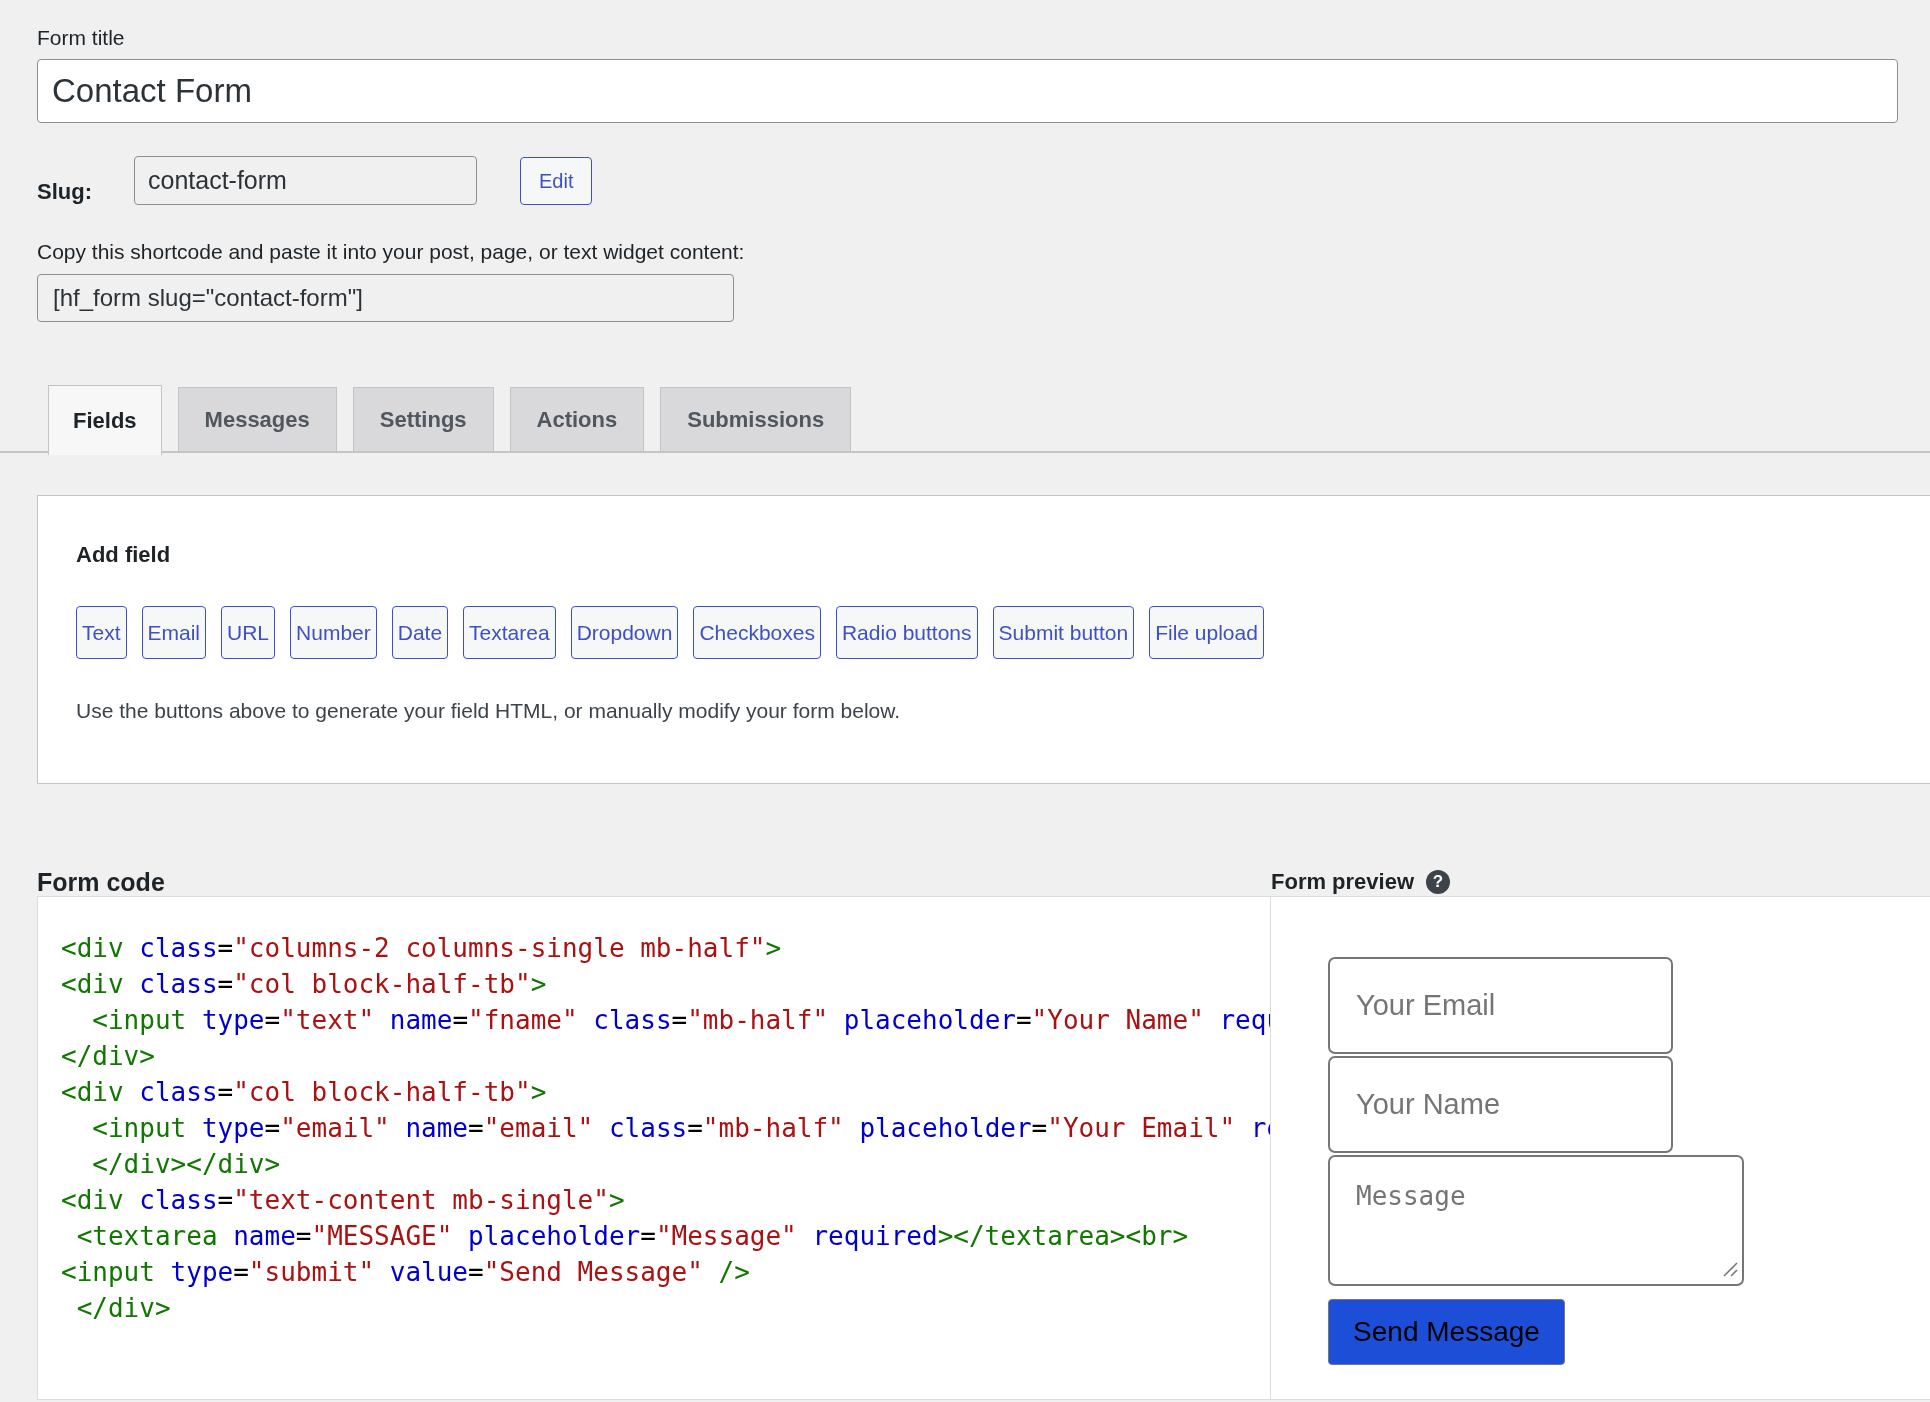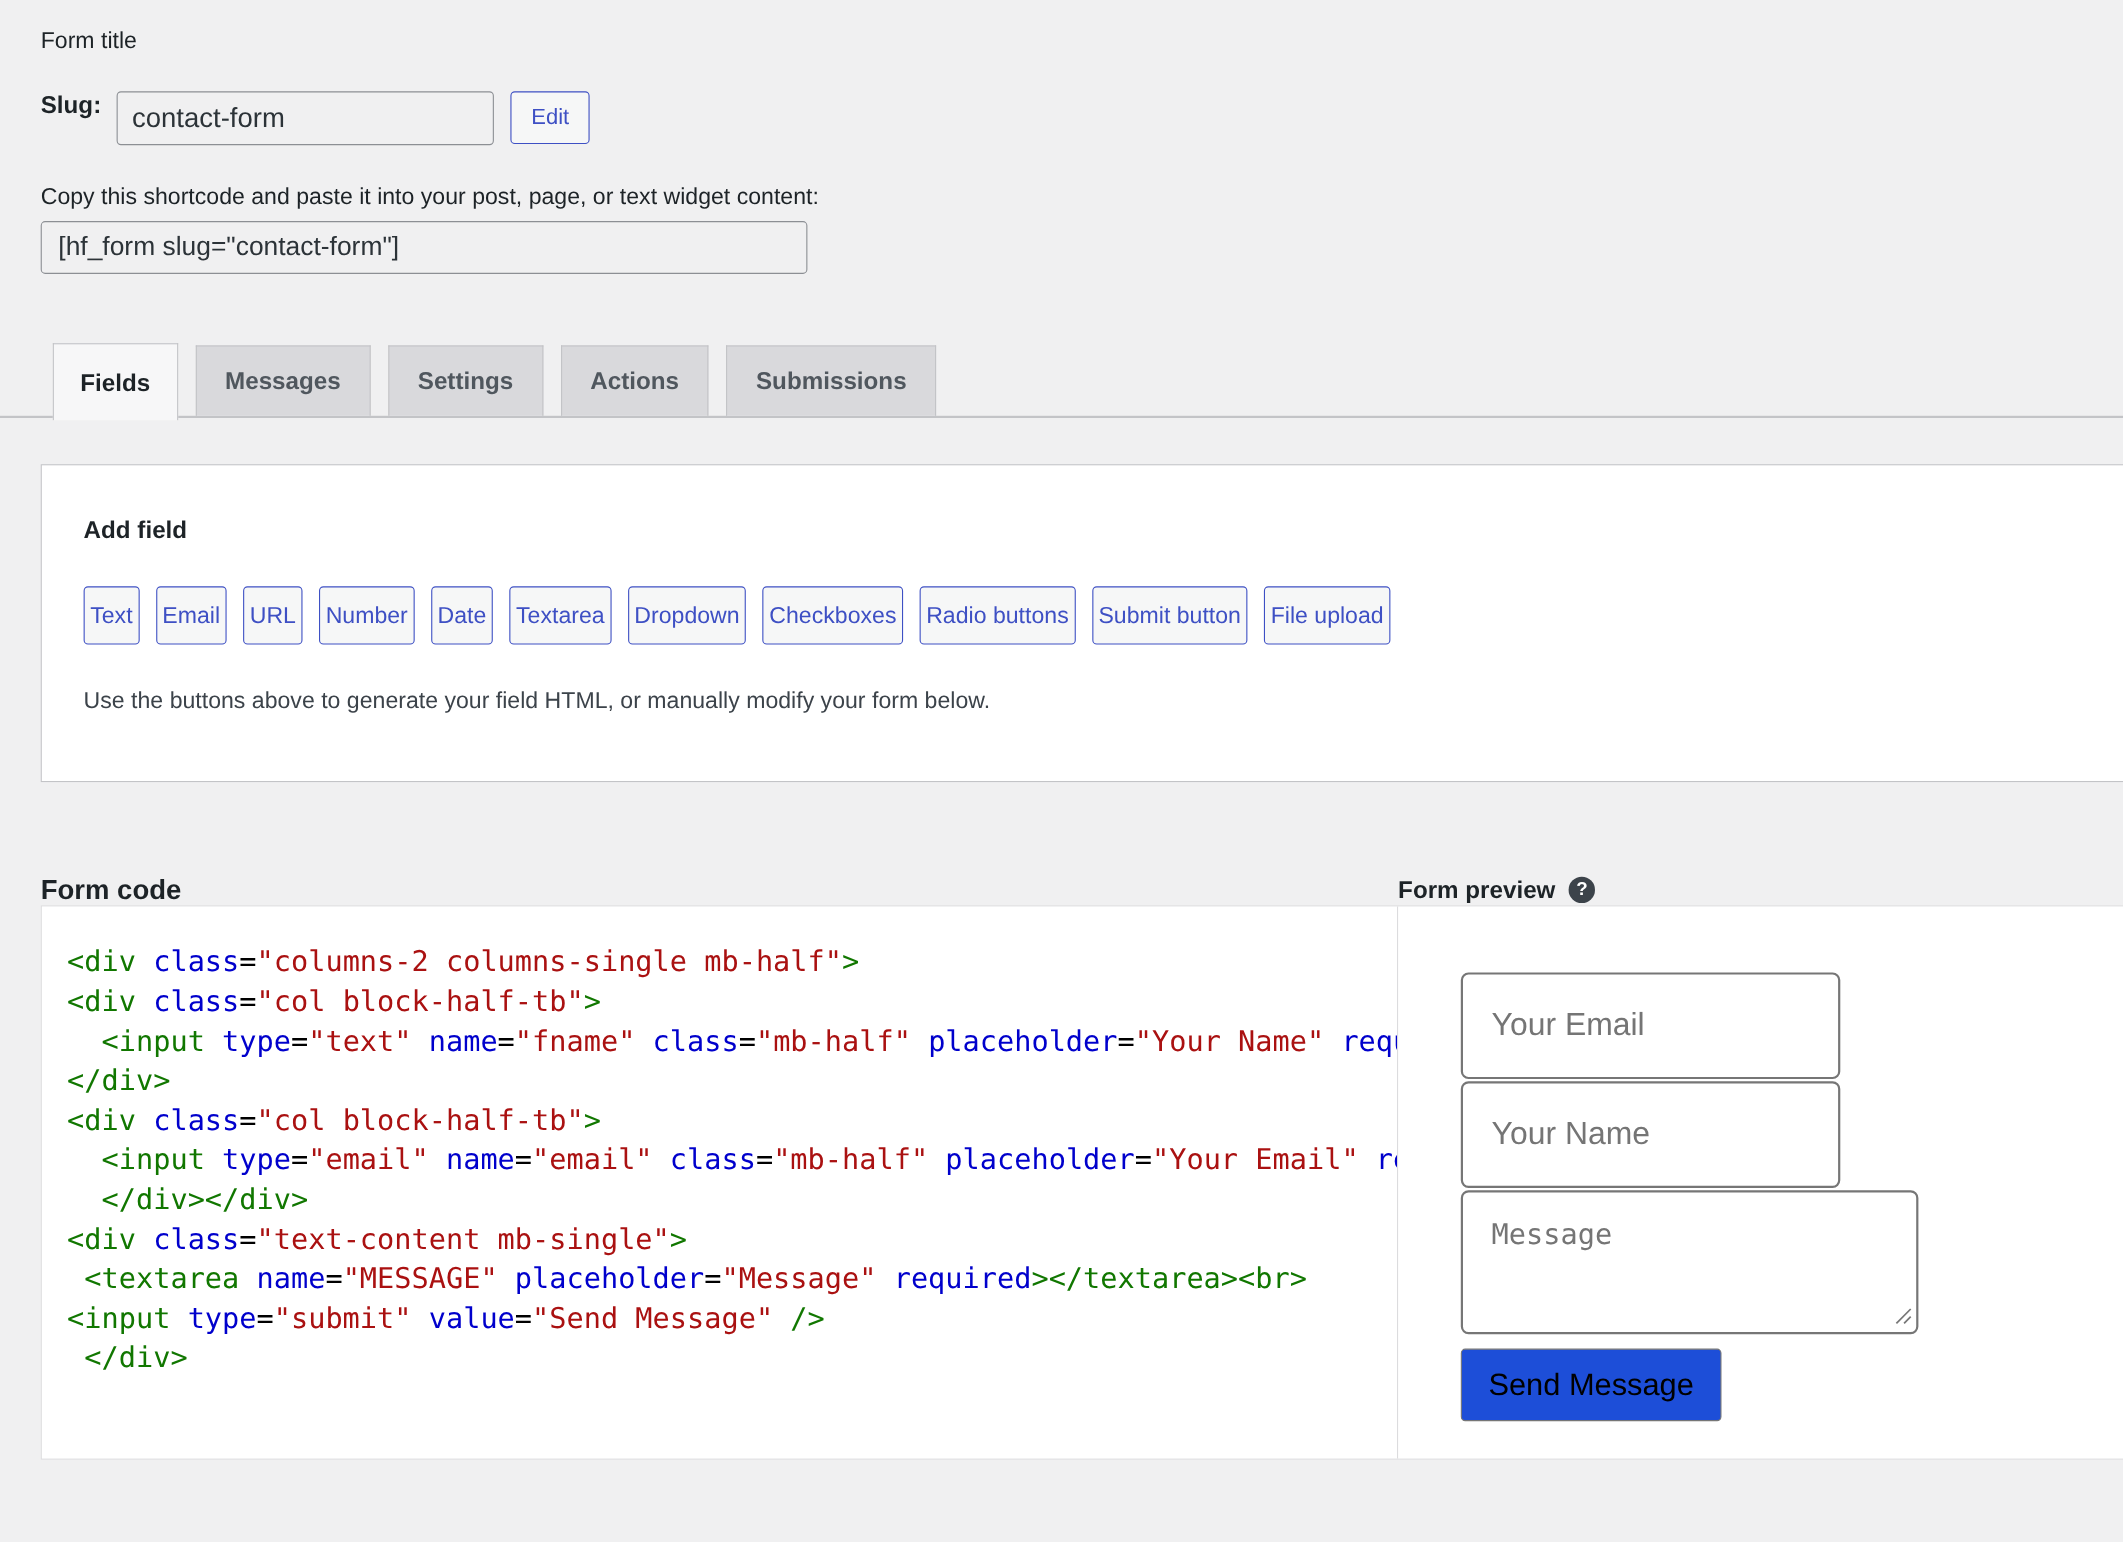--- a/index.html
+++ b/index.html
@@ -11,21 +11,21 @@
   }
   .wrap{position:absolute;left:37px;top:12px;width:1894px;}
 
   
   .form-title-label{display:block;margin-top:14px;font-size:21px;color:#1d2327;}
   .form-title-input{
     display:block;margin-top:9px;width:1861px;height:64px;box-sizing:border-box;
     background:#fff;border:1px solid #8c8f94;border-radius:4px;
     font-family:"Liberation Sans",sans-serif;font-size:33px;color:#2c3338;padding:0 0 0 14px;
   }
-  .slug-row{margin-top:33px;display:flex;align-items:flex-start;}
+  .slug-row{margin-top:33px;display:flex;align-items:flex-end;gap:28px;}
   .slug-label{font-weight:bold;font-size:22px;}
   .slug-input{
     margin-left:14px;width:343px;height:49px;box-sizing:border-box;
     background:#f0f0f1;border:1px solid #8c8f94;border-radius:4px;
     font-family:"Liberation Sans",sans-serif;font-size:25px;color:#2c3338;padding:0 0 0 13px;
   }
   .edit-button{
     margin-left:15px;height:48px;padding:0 18px;box-sizing:border-box;cursor:pointer;
     background:#f6f7f7;border:1px solid var(--accent);border-radius:4px;
     color:var(--accent);font-family:"Liberation Sans",sans-serif;font-size:20px;
@@ -111,20 +111,21 @@
     background:#1d4ed8;border:1px solid #767676;border-radius:4px;
     font-family:"Liberation Sans",sans-serif;font-size:28px;color:#000;text-align:center;
   }
 </style>
 </head>
 <body>
 
 <div class="wrap">
 
   <label class="form-title-label">Form title</label>
+  <input class="form-title-input" type="text" value="Contact Form" style="">
 
   <div class="slug-row">
     <span class="slug-label">Slug:</span>
     <input class="slug-input" type="text" readonly="" value="contact-form" style="">
     <button class="edit-button">Edit</button>
   </div>
 
   <div class="shortcode-label">Copy this shortcode and paste it into your post, page, or text widget content:</div>
   <input class="shortcode-input" type="text" readonly="" value="[hf_form slug=&quot;contact-form&quot;]" style="">
 

